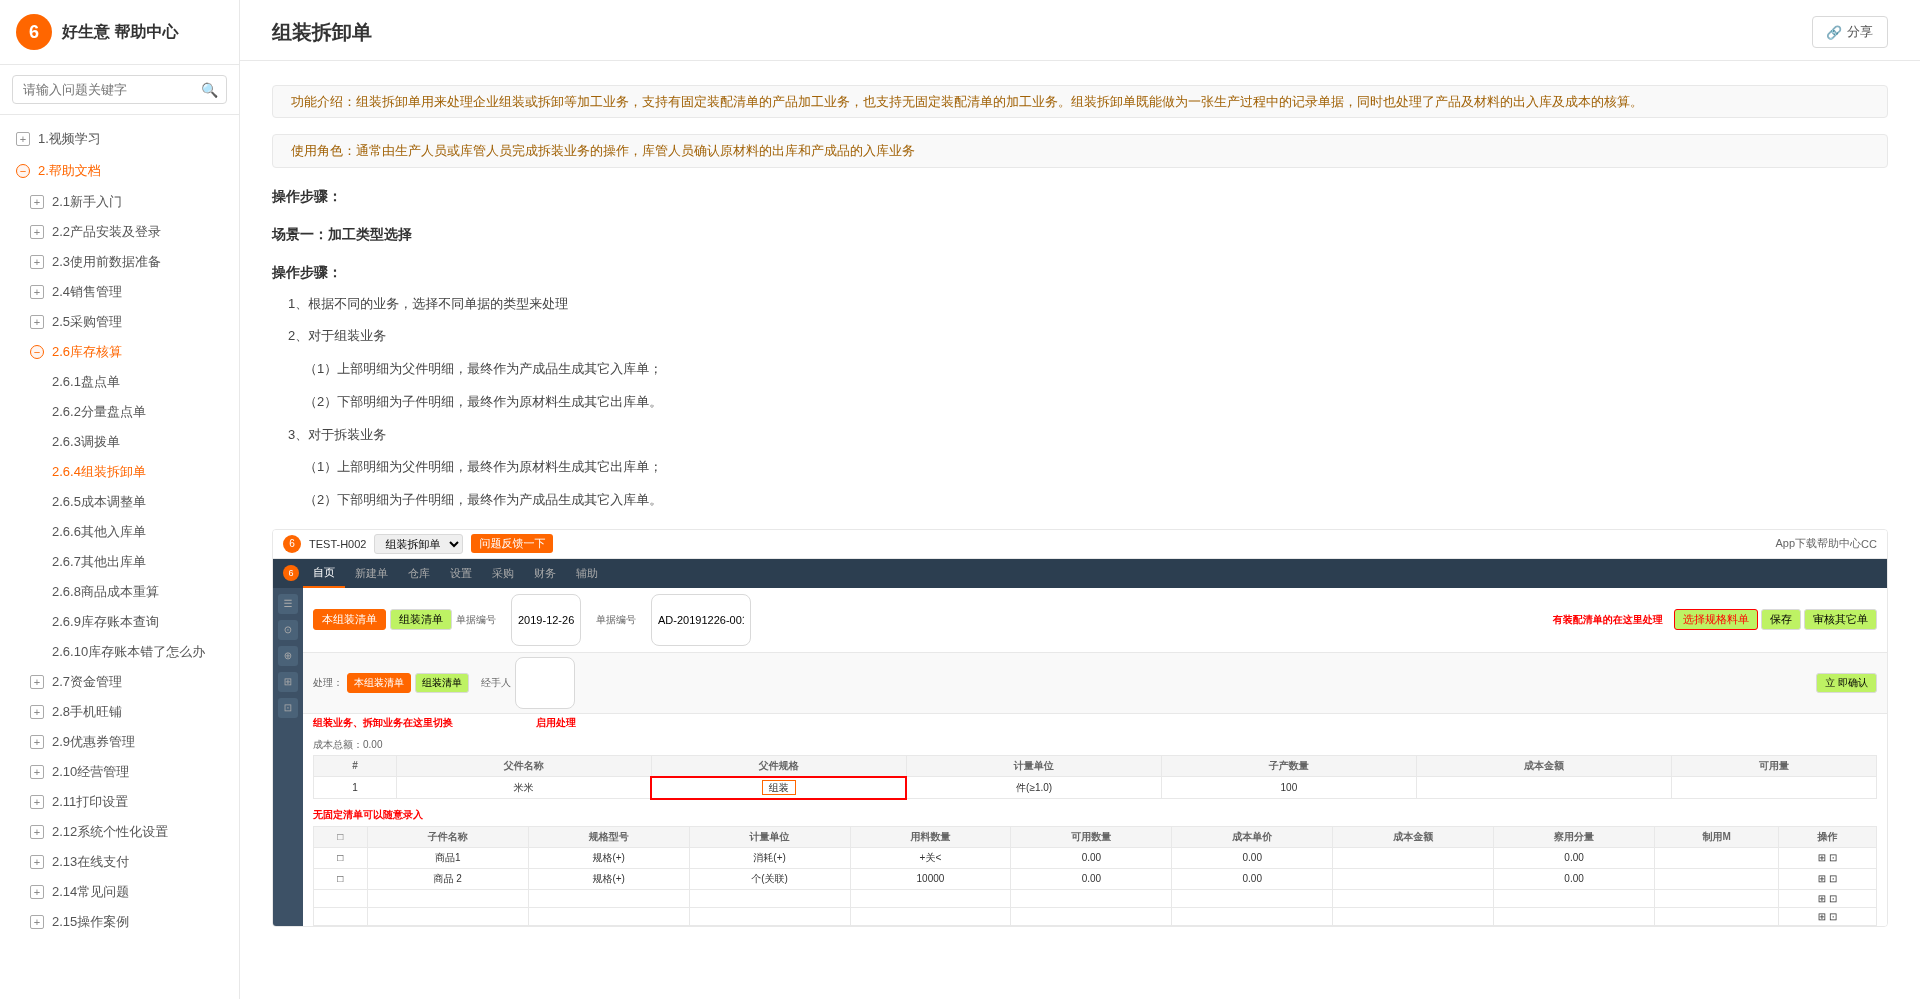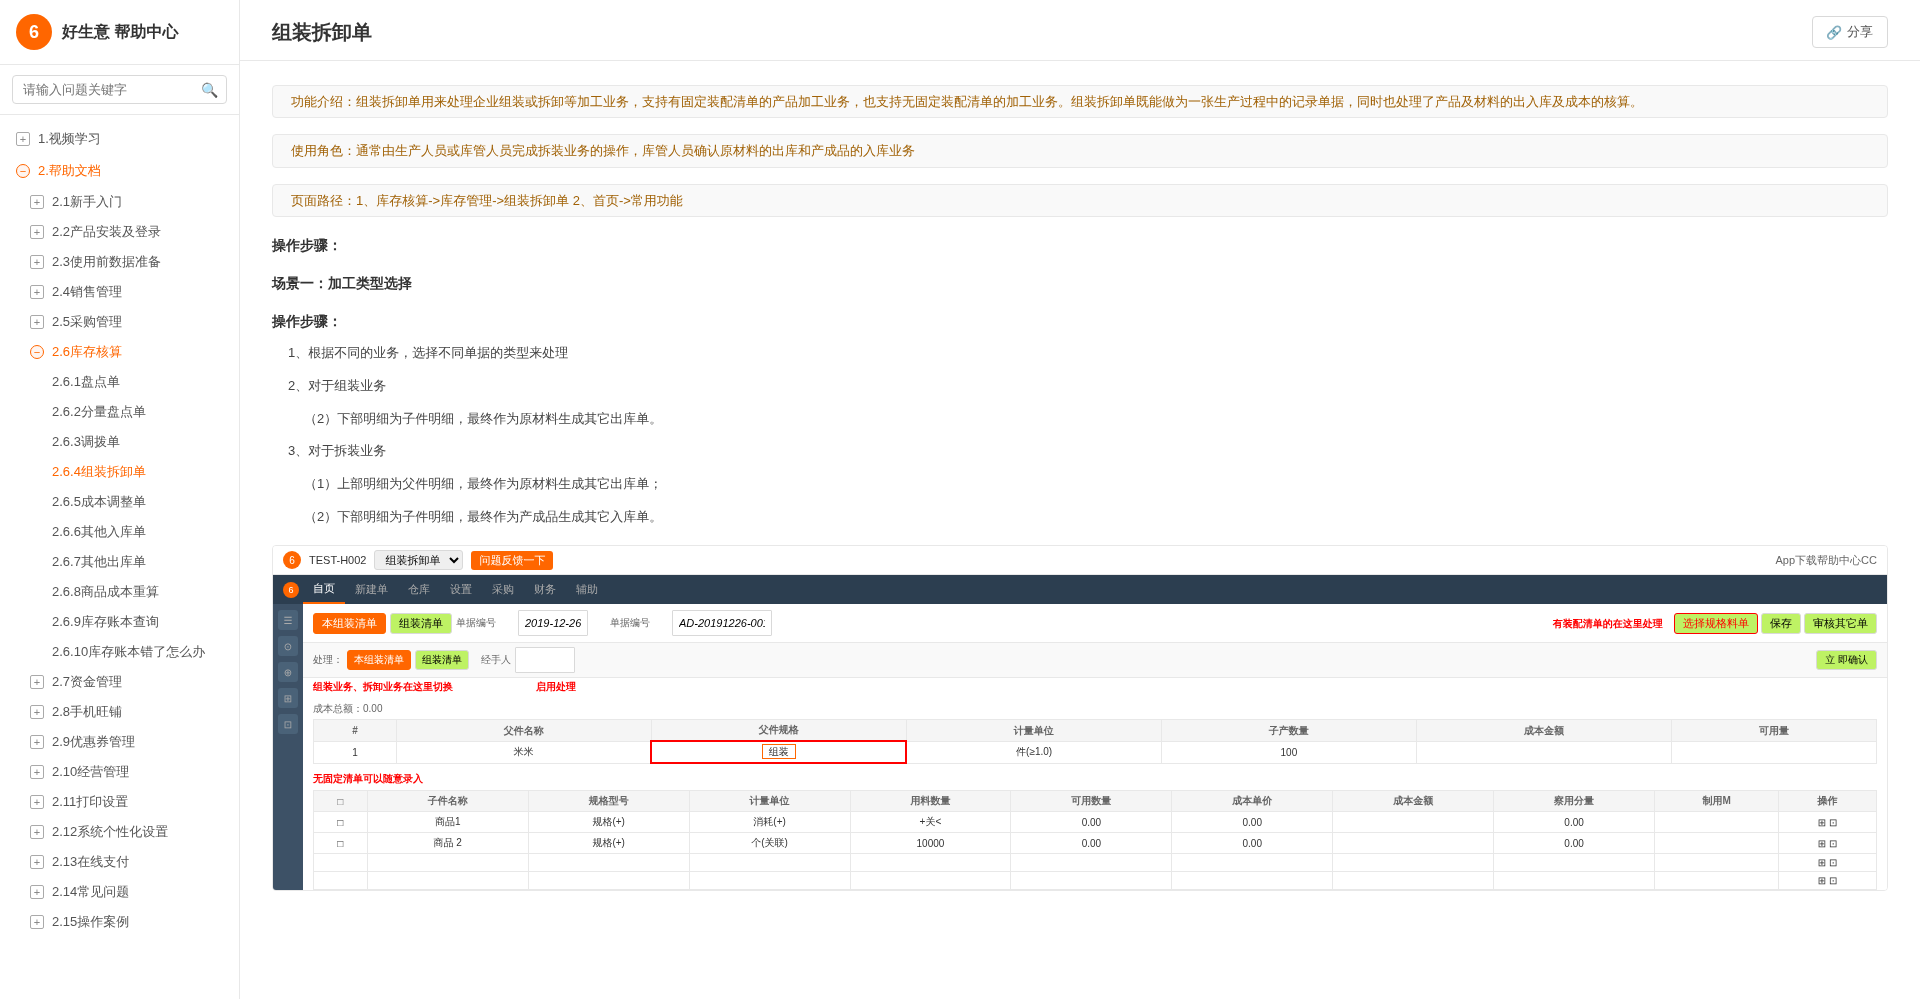--- a/index.html
+++ b/index.html
@@ -218,21 +218,21 @@
     }
     .mini-sidebar-icon { width:20px; height:20px; background:#4a6278; border-radius:3px; display:flex;align-items:center;justify-content:center; color:#aaa; font-size:10px; }
     .mini-main { flex:1; background:#fff; }
     .mini-toolbar {
       display:flex; align-items:center; gap:4px;
       padding: 6px 10px;
       border-bottom: 1px solid #e8e8e8;
     }
     .mini-btn { border:1px solid #d9d9d9; border-radius:3px; padding:2px 8px; font-size:11px; cursor:pointer; background:#bef264; }
     .mini-btn-primary { background:#ff6600; color:#fff; border-color:#ff6600; }
-    .mini-field { border:1px solid #d9d9d9; border-radius:1px; padding:6px 6px; font-size:11px; width:80px;font-style:italic; }
+    .mini-field { border:1px solid #d9d9d9; border-radius:8px; padding:19px 6px; font-size:11px; width:80px; }
     .mini-table-area { padding: 6px 10px; }
     .mini-table { width:100%; border-collapse:collapse; font-size:10px; }
     .mini-table th { background:#f5f5f5; border:1px solid #e8e8e8; padding:3px 5px; text-align:center; color:#666; }
     .mini-table td { border:1px solid #e8e8e8; padding:3px 5px; text-align:center; color:#333; }
     .mini-table .input-cell { border:2px solid #ff0000 !important; }
     .mini-bottom-table { padding: 0 10px; }
     .mini-bottom-table .mini-table td { font-size:10px; }
     .mini-sub-toolbar {
       display:flex; align-items:center; gap:4px;
       padding: 4px 10px;
@@ -374,35 +374,33 @@
   </div>
 
   <div id="content">
 
     <div class="info-block">
       <span>功能介绍：组装拆卸单用来处理企业组装或拆卸等加工业务，支持有固定装配清单的产品加工业务，也支持无固定装配清单的加工业务。组装拆卸单既能做为一张生产过程中的记录单据，同时也处理了产品及材料的出入库及成本的核算。</span>
     </div>
     <div class="info-block">
       <span>使用角色：通常由生产人员或库管人员完成拆装业务的操作，库管人员确认原材料的出库和产成品的入库业务</span>
     </div>
-    <div class="info-block">
-      <span>页面路径：1、库存核算-&gt;库存管理-&gt;组装拆卸单 2、首页-&gt;常用功能</span>
-    </div>
 
     <div class="section-title">操作步骤：</div>
 
     <div class="section-title">
       <b><span>场景一：加工类型选择</span></b>
     </div>
 
 
     <div class="section-title">操作步骤：</div>
 
     <div class="content-text list-item">1、根据不同的业务，选择不同单据的类型来处理</div>
     <div class="content-text list-item">2、对于组装业务</div>
+    <div class="content-text sub-list-item">（1）上部明细为父件明细，最终作为产成品生成其它入库单；</div>
     <div class="content-text sub-list-item">（2）下部明细为子件明细，最终作为原材料生成其它出库单。</div>
     <div class="content-text list-item">3、对于拆装业务</div>
     <div class="content-text sub-list-item">（1）上部明细为父件明细，最终作为原材料生成其它出库单；</div>
     <div class="content-text sub-list-item">（2）下部明细为子件明细，最终作为产成品生成其它入库单。</div>
 
     <div class="screenshot-container">
       <div class="mini-ui">
 
         <div class="mini-topbar">
           <div class="mini-logo">6</div>
@@ -437,21 +435,21 @@
             <div class="mini-sidebar-icon">⊕</div>
             <div class="mini-sidebar-icon">⊞</div>
             <div class="mini-sidebar-icon">⊡</div>
           </div>
 
           <div class="mini-main">
 
             <div class="mini-toolbar">
               <button class="mini-btn mini-btn-primary">本组装清单</button>
               <button class="mini-btn">组装清单</button>
-              <span style="display:flex;align-items:center;gap:22px;">
+              <span style="display:flex;align-items:center;gap:15px;">
                 <span style="font-size:10px;color:#666;">单据编号</span>
                 <input class="mini-field" value="2019-12-26" style="width: 70px;">
                 <span style="font-size:10px;color:#666;">单据编号</span>
                 <input class="mini-field" value="AD-20191226-001" style="width: 100px;">
               </span>
 
               <span style="flex:1;text-align:right;">
                 <span style="color:red;font-size:10px;font-weight:bold;margin-right:8px;">有装配清单的在这里处理</span>
                 <button class="mini-btn" style="border-color:red;color:red;">选择规格料单</button>
                 <button class="mini-btn">保存</button>

